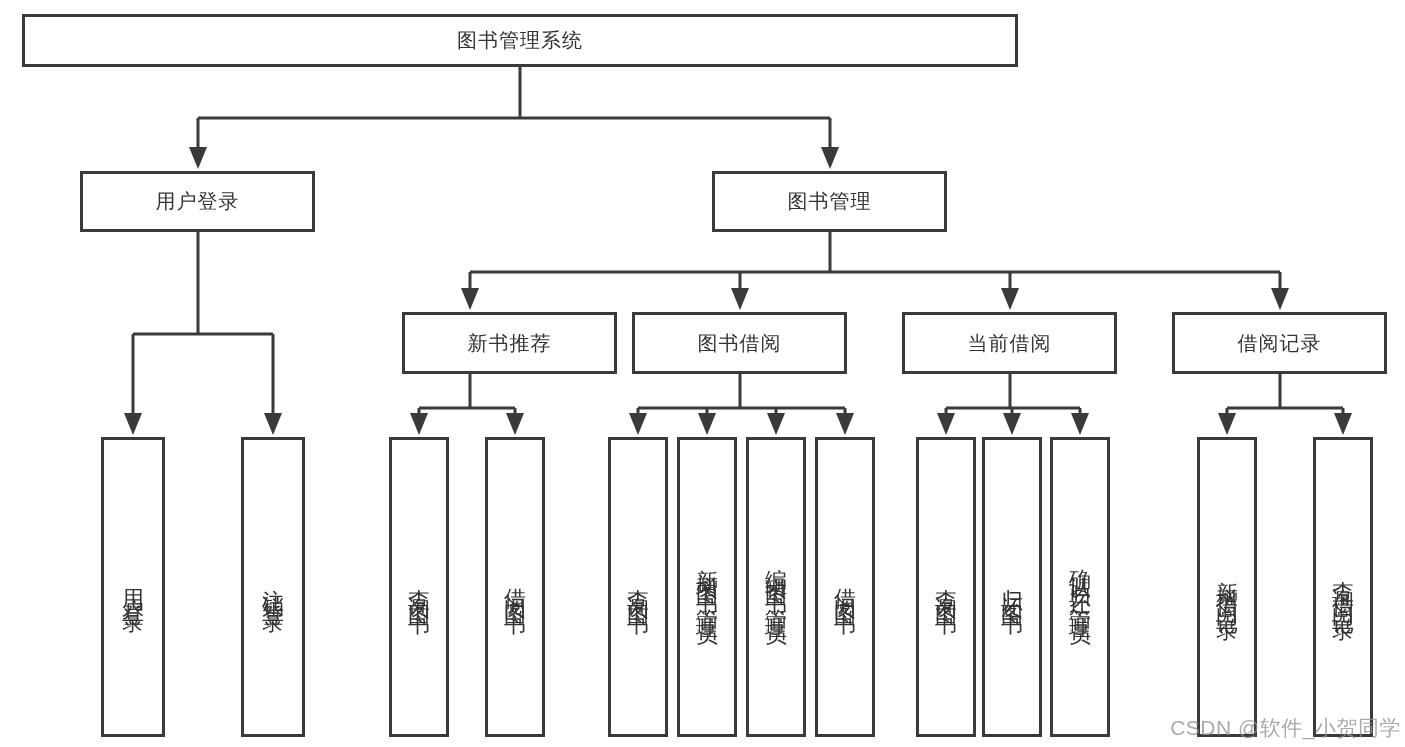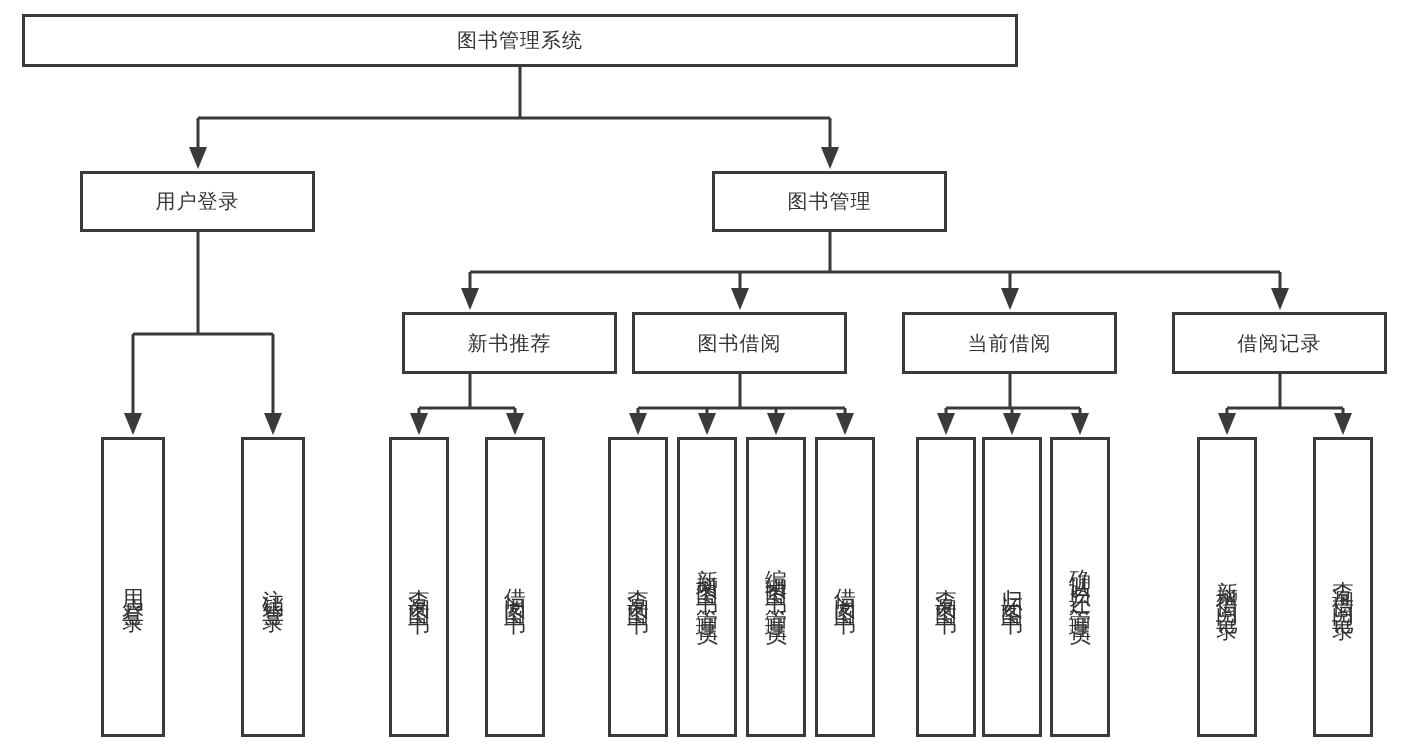--- a/index.html
+++ b/index.html
@@ -182,14 +182,15 @@
     <span>确认归还（管理员）</span>
   </div>
 
   <div class="node leaf-box" style="left:1197px;">
     <span>新增借阅记录</span>
   </div>
   <div class="node leaf-box" style="left:1313px;">
     <span>查询借阅记录</span>
   </div>
 
+  <div class="watermark">CSDN @软件_小贺同学</div>
 
 </div>
 
 </body></html>

